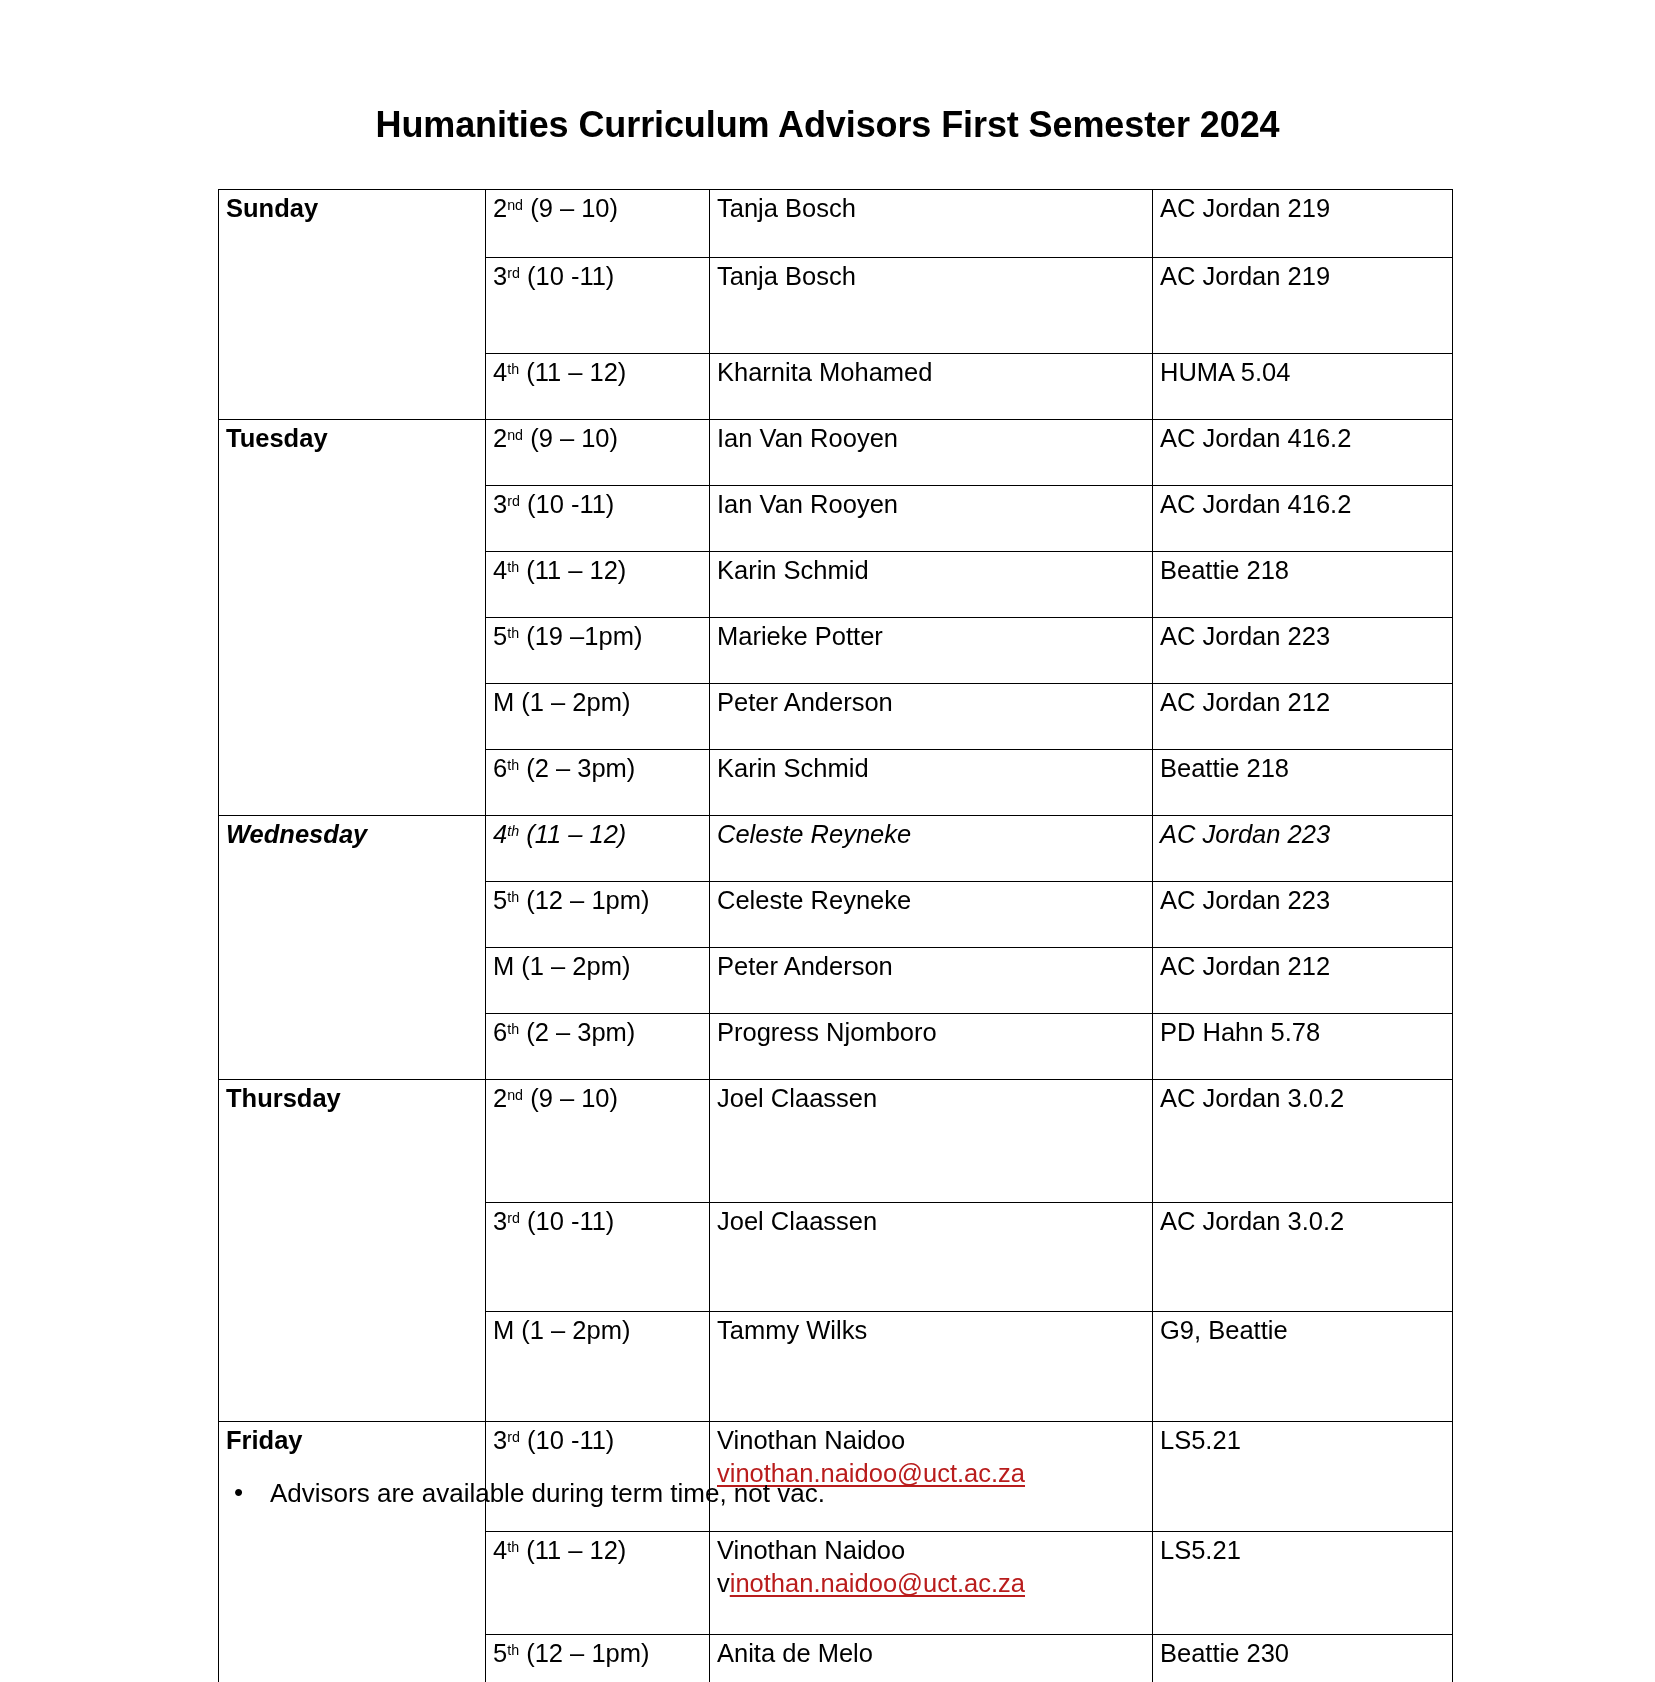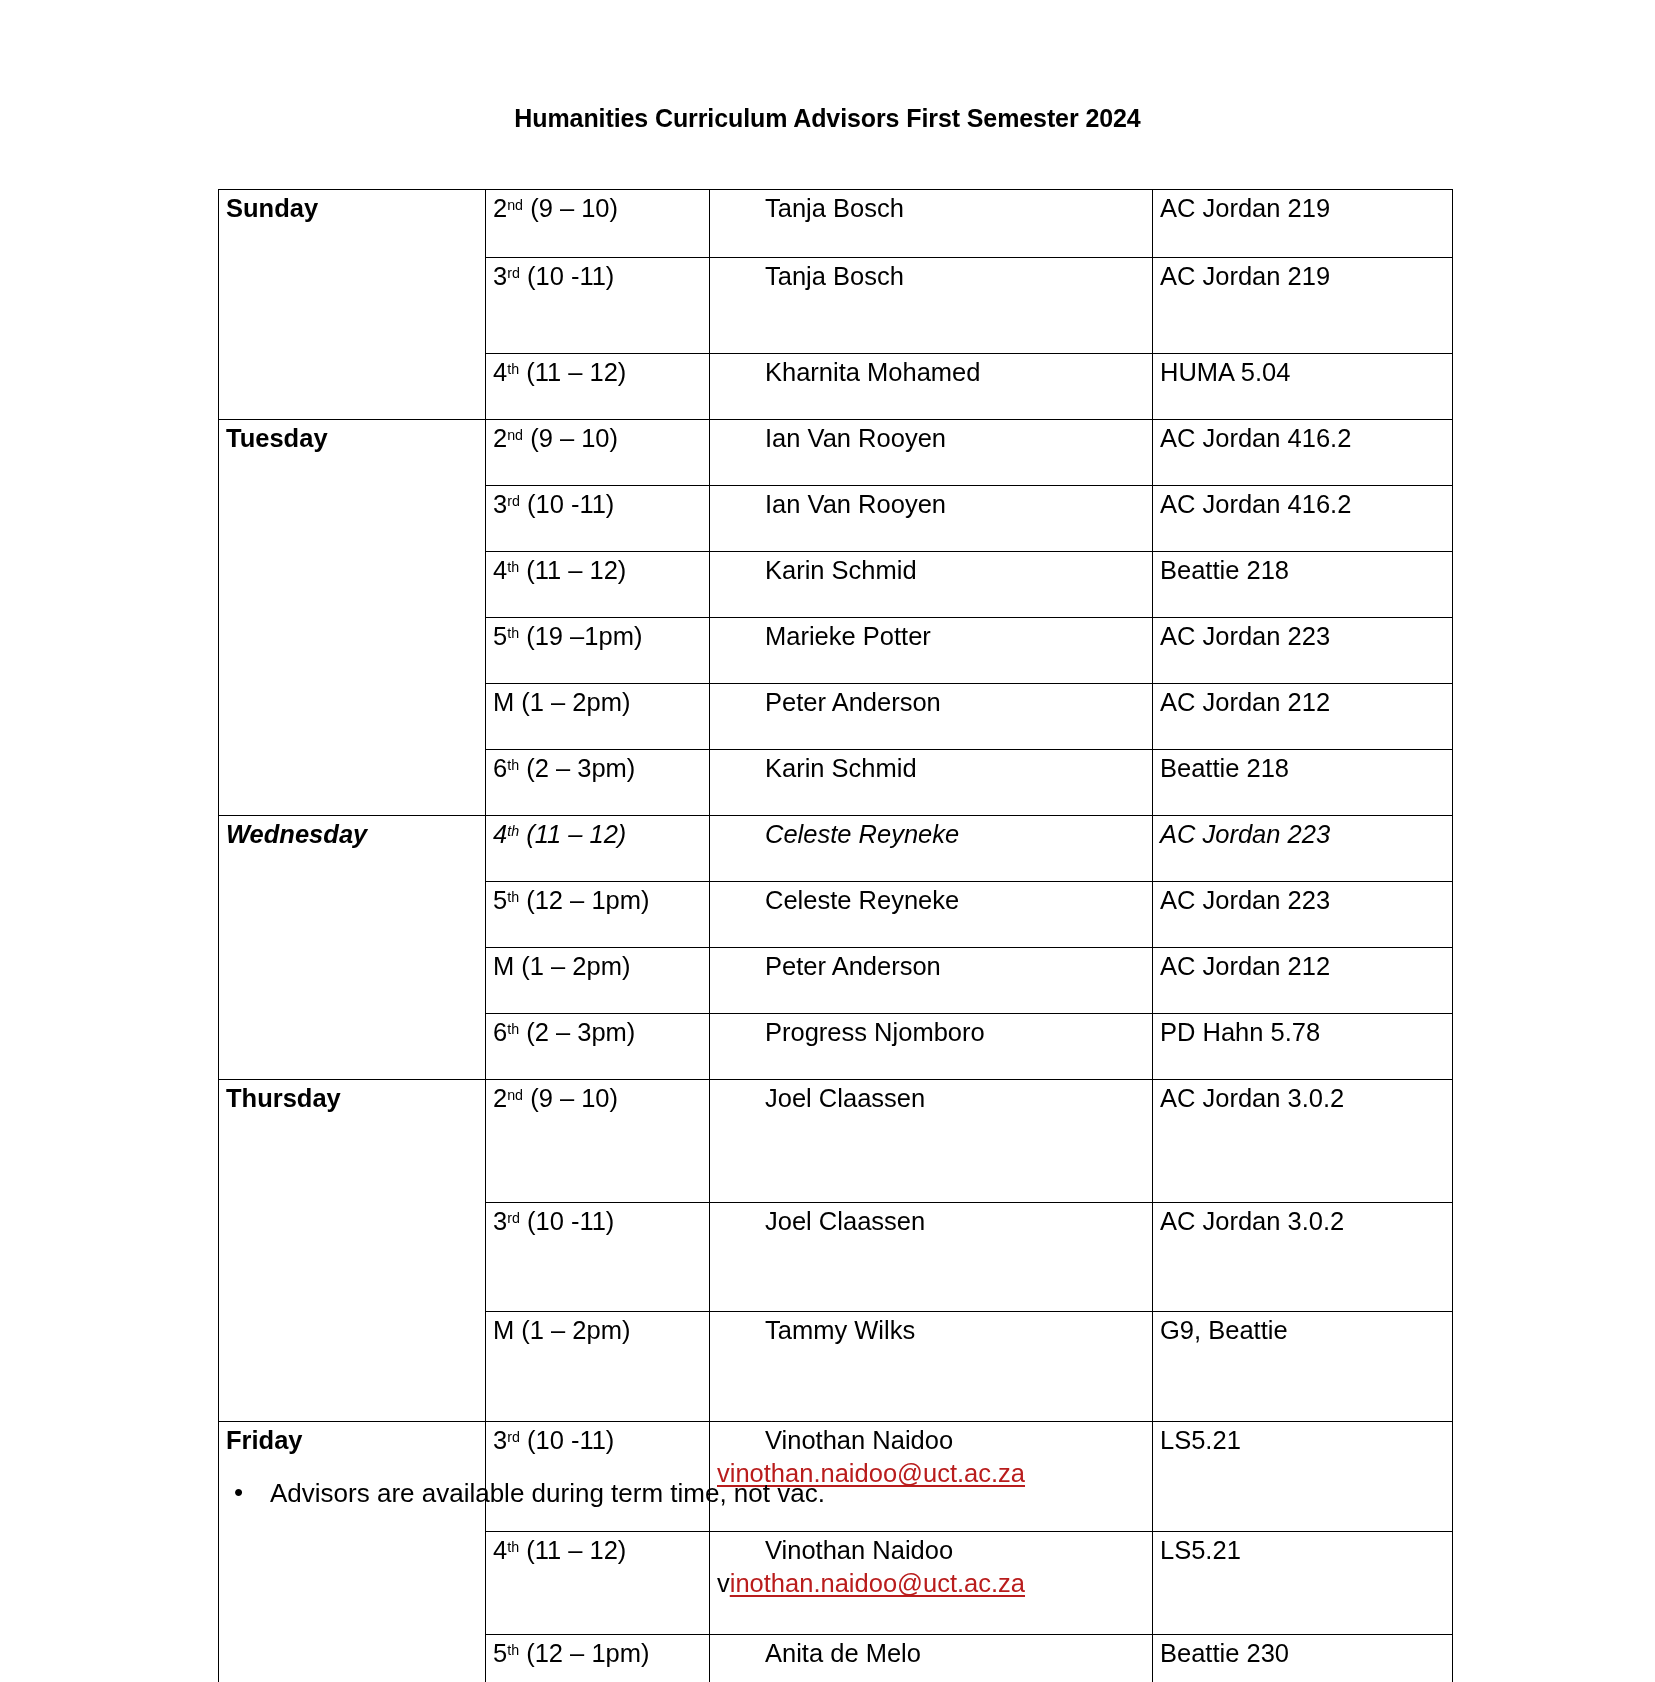--- a/index.html
+++ b/index.html
@@ -22,21 +22,21 @@
     width: 1655px;
     height: 1682px;
   }
 
   .doc-title {
     position: absolute;
     left: 0;
     top: 104px;
     width: 1655px;
     text-align: center;
-    font-size: 25px;
+    font-size: 36px;
     font-weight: bold;
     letter-spacing: -0.1px;
     color: #000;
   }
 
   table.schedule {
     position: absolute;
     left: 218px;
     top: 189px;
     width: 1234px;
@@ -74,21 +74,21 @@
     letter-spacing: 0;
   }
 
   a.email-link {
     color: #b91c1c;
     text-decoration: underline;
     text-underline-offset: 3px;
     text-decoration-thickness: 2px;
   }
 
-  .name-line { display: block; margin-left: 48px; }
+  .name-line { display: block; }
   .email-line { display: block; margin-top: 2px; }
   .lead-char { color: #000; text-decoration: none; }
 
   ul.notes {
     position: absolute;
     left: 222px;
     top: 1477px;
     margin: 0;
     padding: 0 0 0 48px;
     list-style: none;

